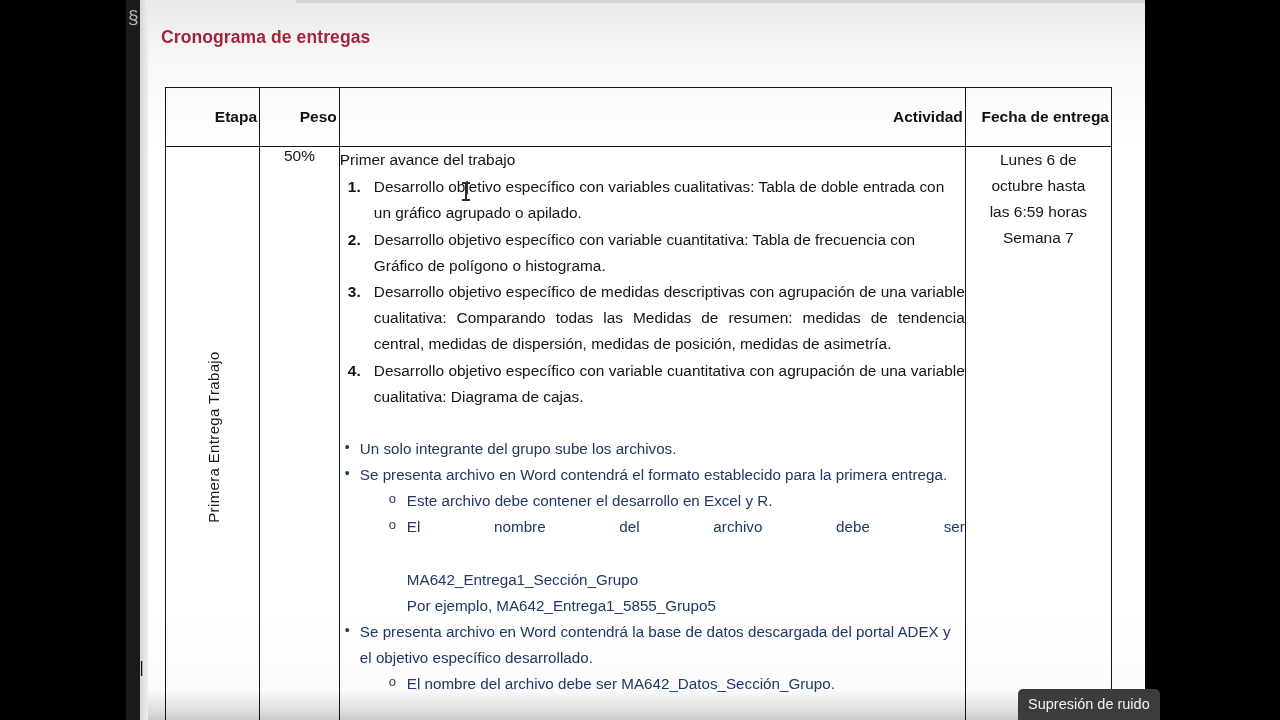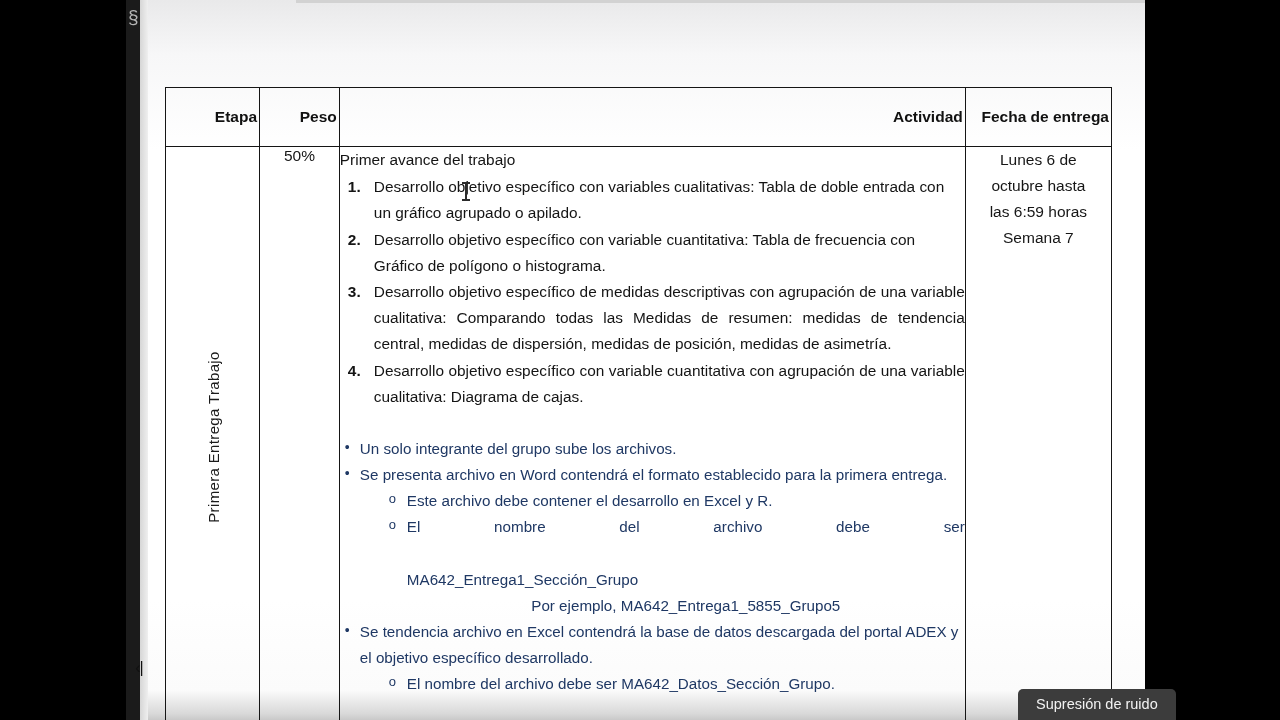--- a/index.html
+++ b/index.html
@@ -226,21 +226,21 @@
     text-align: center;
     letter-spacing: -1px;
   }
 
   
   .tooltip {
     position: absolute;
     left: 1018px;
     top: 689px;
     height: 31px;
-    padding: 0 18px;
+    padding: 0 10px;
     background: #3c3c3c;
     color: #f2f2f2;
     font-size: 14.5px;
     line-height: 31px;
     border-radius: 5px 5px 0 0;
     white-space: nowrap;
     overflow: hidden;
     max-width: 127px;
   }
 
@@ -300,20 +300,21 @@
 
   <div class="left-rail">
     <div class="left-rail-glyphs">§&nbsp;C</div>
   </div>
   <div class="rail-sliver"></div>
   <div class="collapse-btn">‹|</div>
 
   <div class="doc-page">
     <div class="topbar-sliver"></div>
 
+    <div class="page-title">Cronograma de entregas</div>
 
     <table class="sched-table">
       <colgroup>
         <col class="col-etapa">
         <col class="col-peso">
         <col class="col-act">
         <col class="col-fecha">
       </colgroup>
       <thead>
         <tr>
@@ -369,28 +370,28 @@
                   <span>Se presenta archivo en Word contendrá el formato establecido para la primera entrega.</span>
                   <ul class="b2">
                     <li>
                       <span class="bul2">o</span>
                       <span>Este archivo debe contener el desarrollo en Excel y R.</span>
                     </li>
                     <li>
                       <span class="bul2">o</span>
                       <span class="jtext" style="display:block;">El nombre del archivo debe ser</span>
                       <span class="nowrapline" style="display:block;">MA642_Entrega1_Sección_Grupo</span>
-                      <span class="nowrapline" style="display:block;text-align:center;"><span>Por ejemplo, </span><span class="b">MA642_Entrega1_5855_Grupo5</span></span>
+                      <span class="nowrapline" style="display:block;"><span>Por ejemplo, </span><span class="b">MA642_Entrega1_5855_Grupo5</span></span>
                     </li>
                   </ul>
                 </li>
 
                 <li>
                   <span class="bul">•</span>
-                  <span>Se tendencia archivo en Excel contendrá la base de datos descargada del portal ADEX y el objetivo específico desarrollado.</span>
+                  <span>Se presenta archivo en Word contendrá la base de datos descargada del portal ADEX y el objetivo específico desarrollado.</span>
                   <ul class="b2">
                     <li>
                       <span class="bul2">o</span>
                       <span>El nombre del archivo debe ser MA642_Datos_Sección_Grupo.</span>
                     </li>
                   </ul>
                 </li>
 
               </ul>
             </div>

